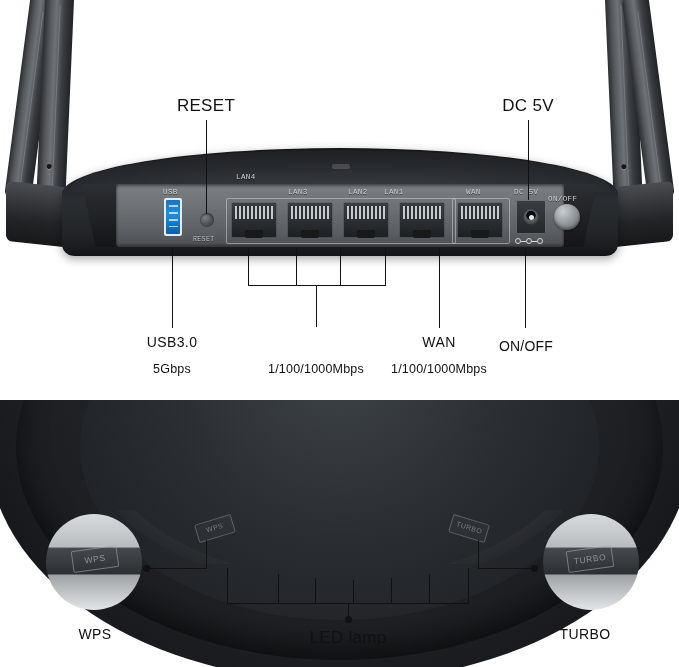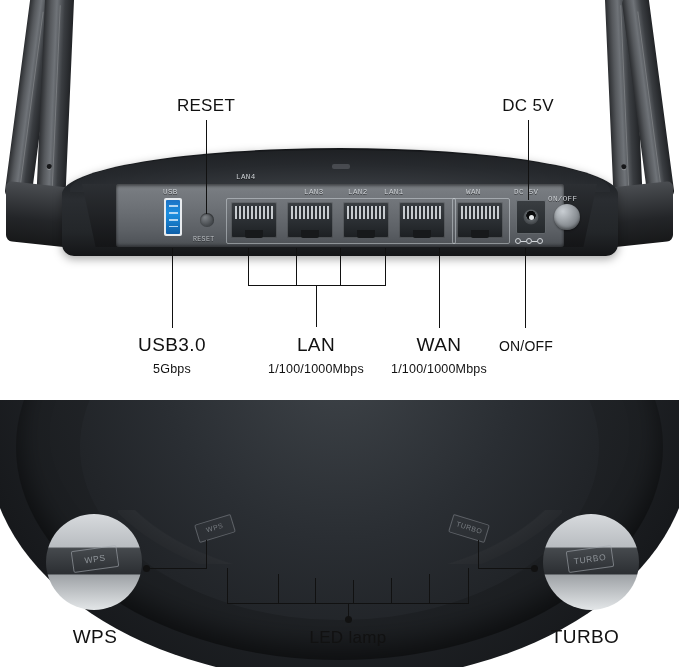--- a/index.html
+++ b/index.html
@@ -100,21 +100,21 @@
   
   .power{position:absolute;left:554px;top:204px;width:26px;height:26px;border-radius:50%;
       background:radial-gradient(circle at 34% 28%,#c9ced3,#8d9297 55%,#60656a 100%);
       box-shadow:inset 0 -2px 3px rgba(0,0,0,.35),0 1px 2px rgba(0,0,0,.4);}
 
   
   .ln{position:absolute;background:#111;}
   .lnv{width:1.4px;} .lnh{height:1.4px;}
 
   .cap{position:absolute;text-align:center;white-space:nowrap;}
-  .cap-lg{font-size:19px;letter-spacing:.4px;color:#111;}
+  .cap-lg{font-size:14px;letter-spacing:.4px;color:#111;}
   .cap-md{font-size:17px;letter-spacing:.3px;color:#111;}
   .cap-sm{font-size:12.5px;letter-spacing:.2px;color:#111;}
 
   
   .bot-scene{position:absolute;left:0;top:400px;width:679px;height:267px;overflow:hidden;background:#fff;}
 
   .disc-wrap{position:absolute;left:-12px;top:-188px;width:703px;height:470px;overflow:hidden;}
   .disc{position:absolute;left:0;top:0;width:703px;height:470px;border-radius:50%;
       background:radial-gradient(ellipse at 50% 18%,#3b3f44 0%,#2c3035 30%,#202327 56%,#17191c 78%,#0e0f11 100%);}
   .disc-rim{position:absolute;left:28px;top:22px;width:647px;height:426px;border-radius:50%;
@@ -174,21 +174,21 @@
     <div class="shell-notch"></div>
 
     <div class="wedge wedge-l"></div>
     <div class="wedge wedge-r"></div>
 
     <div class="plate"></div>
 
     <div class="silk" style="left:163px;top:188px;">USB</div>
     <div class="silk" style="left:193px;top:236px;font-size:6.5px;opacity:.8;">RESET</div>
     <div class="silk" style="left:236px;top:173px;">LAN4</div>
-    <div class="silk" style="left:304px;top:188px;">LAN3</div>
+    <div class="silk" style="left:288px;top:188px;">LAN3</div>
     <div class="silk" style="left:348px;top:188px;">LAN2</div>
     <div class="silk" style="left:384px;top:188px;">LAN1</div>
     <div class="silk" style="left:466px;top:188px;">WAN</div>
     <div class="silk" style="left:514px;top:188px;">DC 5V</div>
     <div class="silk" style="left:548px;top:195px;">ON/OFF</div>
 
     <div class="usb">
         <div class="usb-in"></div>
       </div>
     <div class="reset-btn"></div>
@@ -223,21 +223,20 @@
     <div class="ln lnv" style="left:172px;top:248px;height:80px;"></div>
     <div class="cap cap-lg" style="left:112px;top:334px;width:120px;">USB3.0</div>
     <div class="cap cap-sm" style="left:112px;top:362px;width:120px;">5Gbps</div>
 
     <div class="ln lnv" style="left:248px;top:248px;height:38px;"></div>
     <div class="ln lnv" style="left:296px;top:248px;height:38px;"></div>
     <div class="ln lnv" style="left:340px;top:248px;height:38px;"></div>
     <div class="ln lnv" style="left:385px;top:248px;height:38px;"></div>
     <div class="ln lnh" style="left:248px;top:285px;width:138px;"></div>
     <div class="ln lnv" style="left:316px;top:285px;height:42px;"></div>
-    <div class="cap cap-lg" style="left:256px;top:334px;width:120px;">LAN</div>
     <div class="cap cap-sm" style="left:246px;top:362px;width:140px;">1/100/1000Mbps</div>
 
     <div class="ln lnv" style="left:439px;top:248px;height:80px;"></div>
     <div class="cap cap-lg" style="left:379px;top:334px;width:120px;">WAN</div>
     <div class="cap cap-sm" style="left:373px;top:362px;width:132px;">1/100/1000Mbps</div>
 
     <div class="ln lnv" style="left:525px;top:248px;height:80px;"></div>
     <div class="cap cap-sm" style="left:470px;top:338px;width:112px;font-size:14px;">ON/OFF</div>
   </div>
 

